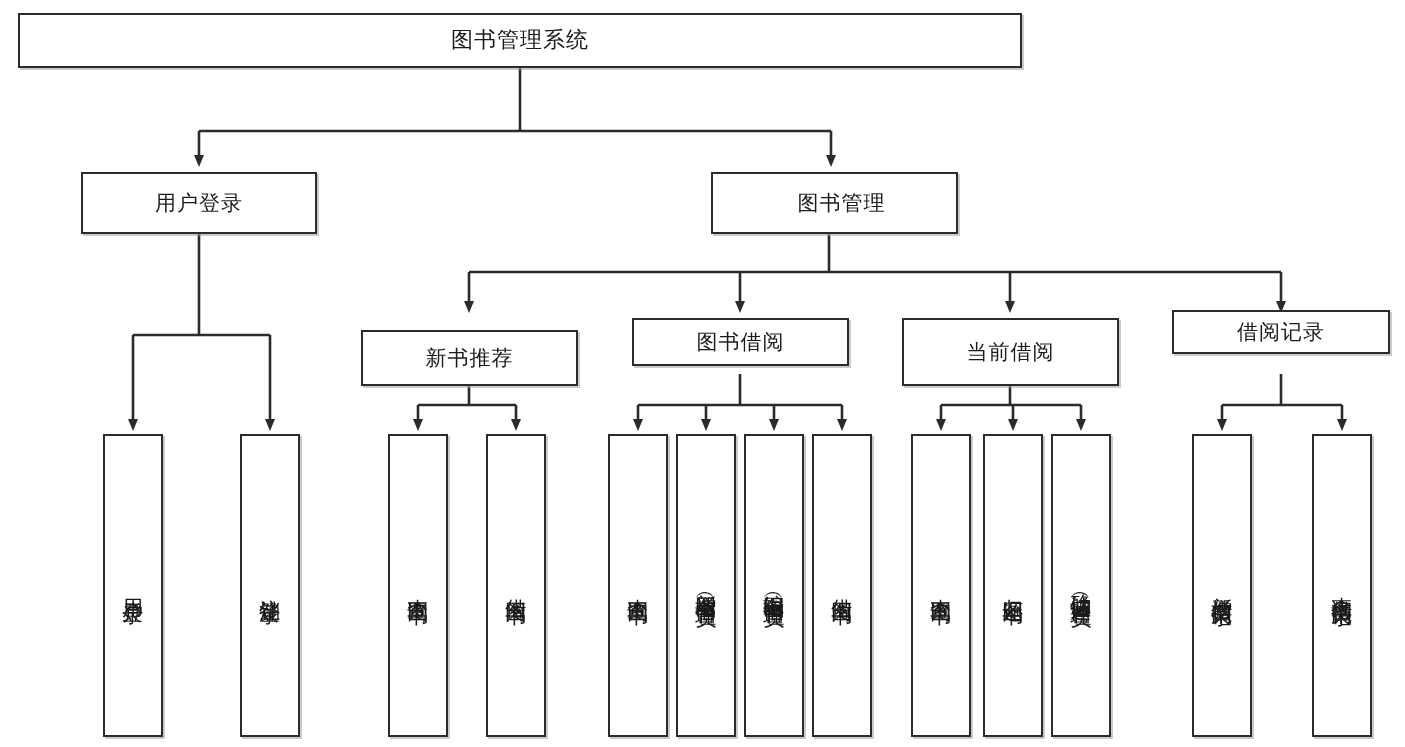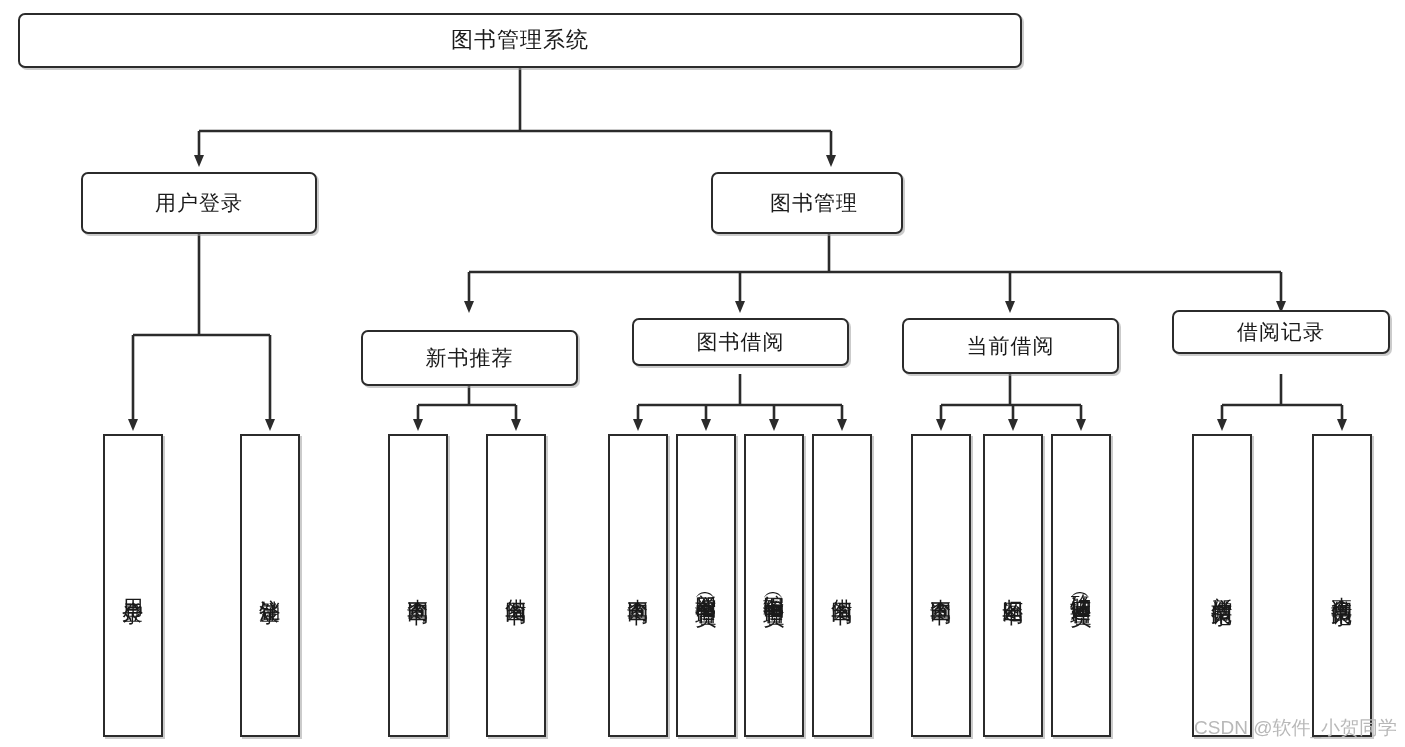--- a/index.html
+++ b/index.html
@@ -33,21 +33,20 @@
     align-items: center;
     justify-content: center;
     color: #1a1a1a;
     z-index: 2;
   }
   .node-h {
     font-size: 21px;
     letter-spacing: 1px;
     line-height: 1.2;
     white-space: nowrap;
-    border-radius: 7px;
   }
   .node-title {
     font-size: 22px;
   }
   .node-v {
     writing-mode: vertical-rl;
     text-orientation: upright;
     font-size: 21px;
     line-height: 1.22;
     letter-spacing: 2px;
@@ -129,31 +128,31 @@
     </g>
   </svg>
 
   <div class="node node-h node-title" style="left:18px; top:13px; width:1004px; height:55px;">
     <span>图书管理系统</span>
   </div>
 
   <div class="node node-h" style="left:81px; top:172px; width:236px; height:62px;">
     <span>用户登录</span>
   </div>
-  <div class="node node-h" style="left:711px; top:172px; width:192px; height:62px;padding-left:14px;">
+  <div class="node node-h" style="left:711px; top:172px; width:247px; height:62px;padding-left:14px;">
     <span>图书管理</span>
   </div>
 
   <div class="node node-h" style="left:361px; top:318px; width:217px; height:56px;margin-top:12px;">
     <span>新书推荐</span>
   </div>
   <div class="node node-h" style="left:632px; top:318px; width:217px; height:48px;">
     <span>图书借阅</span>
   </div>
-  <div class="node node-h" style="left:902px; top:318px; width:217px; height:56px;">
+  <div class="node node-h" style="left:902px; top:318px; width:217px; height:68px;">
     <span>当前借阅</span>
   </div>
   <div class="node node-h" style="left:1172px; top:310px; width:218px; height:44px;justify-content:center;">
     <span>借阅记录</span>
   </div>
 
   <div class="node node-v" style="left:103px; top:434px; width:60px; height:303px;">
     <span class="vtext">用户登录</span>
   </div>
   <div class="node node-v" style="left:240px; top:434px; width:60px; height:303px;">
@@ -190,15 +189,14 @@
     <span class="vtext">确认归还（管理员）</span>
   </div>
 
   <div class="node node-v" style="left:1192px; top:434px; width:60px; height:303px;">
     <span class="vtext">新增借阅记录</span>
   </div>
   <div class="node node-v" style="left:1312px; top:434px; width:60px; height:303px;">
     <span class="vtext">查询借阅记录</span>
   </div>
 
-  <div class="watermark">CSDN @软件_小贺同学</div>
 
 </div>
 
 </body></html>

